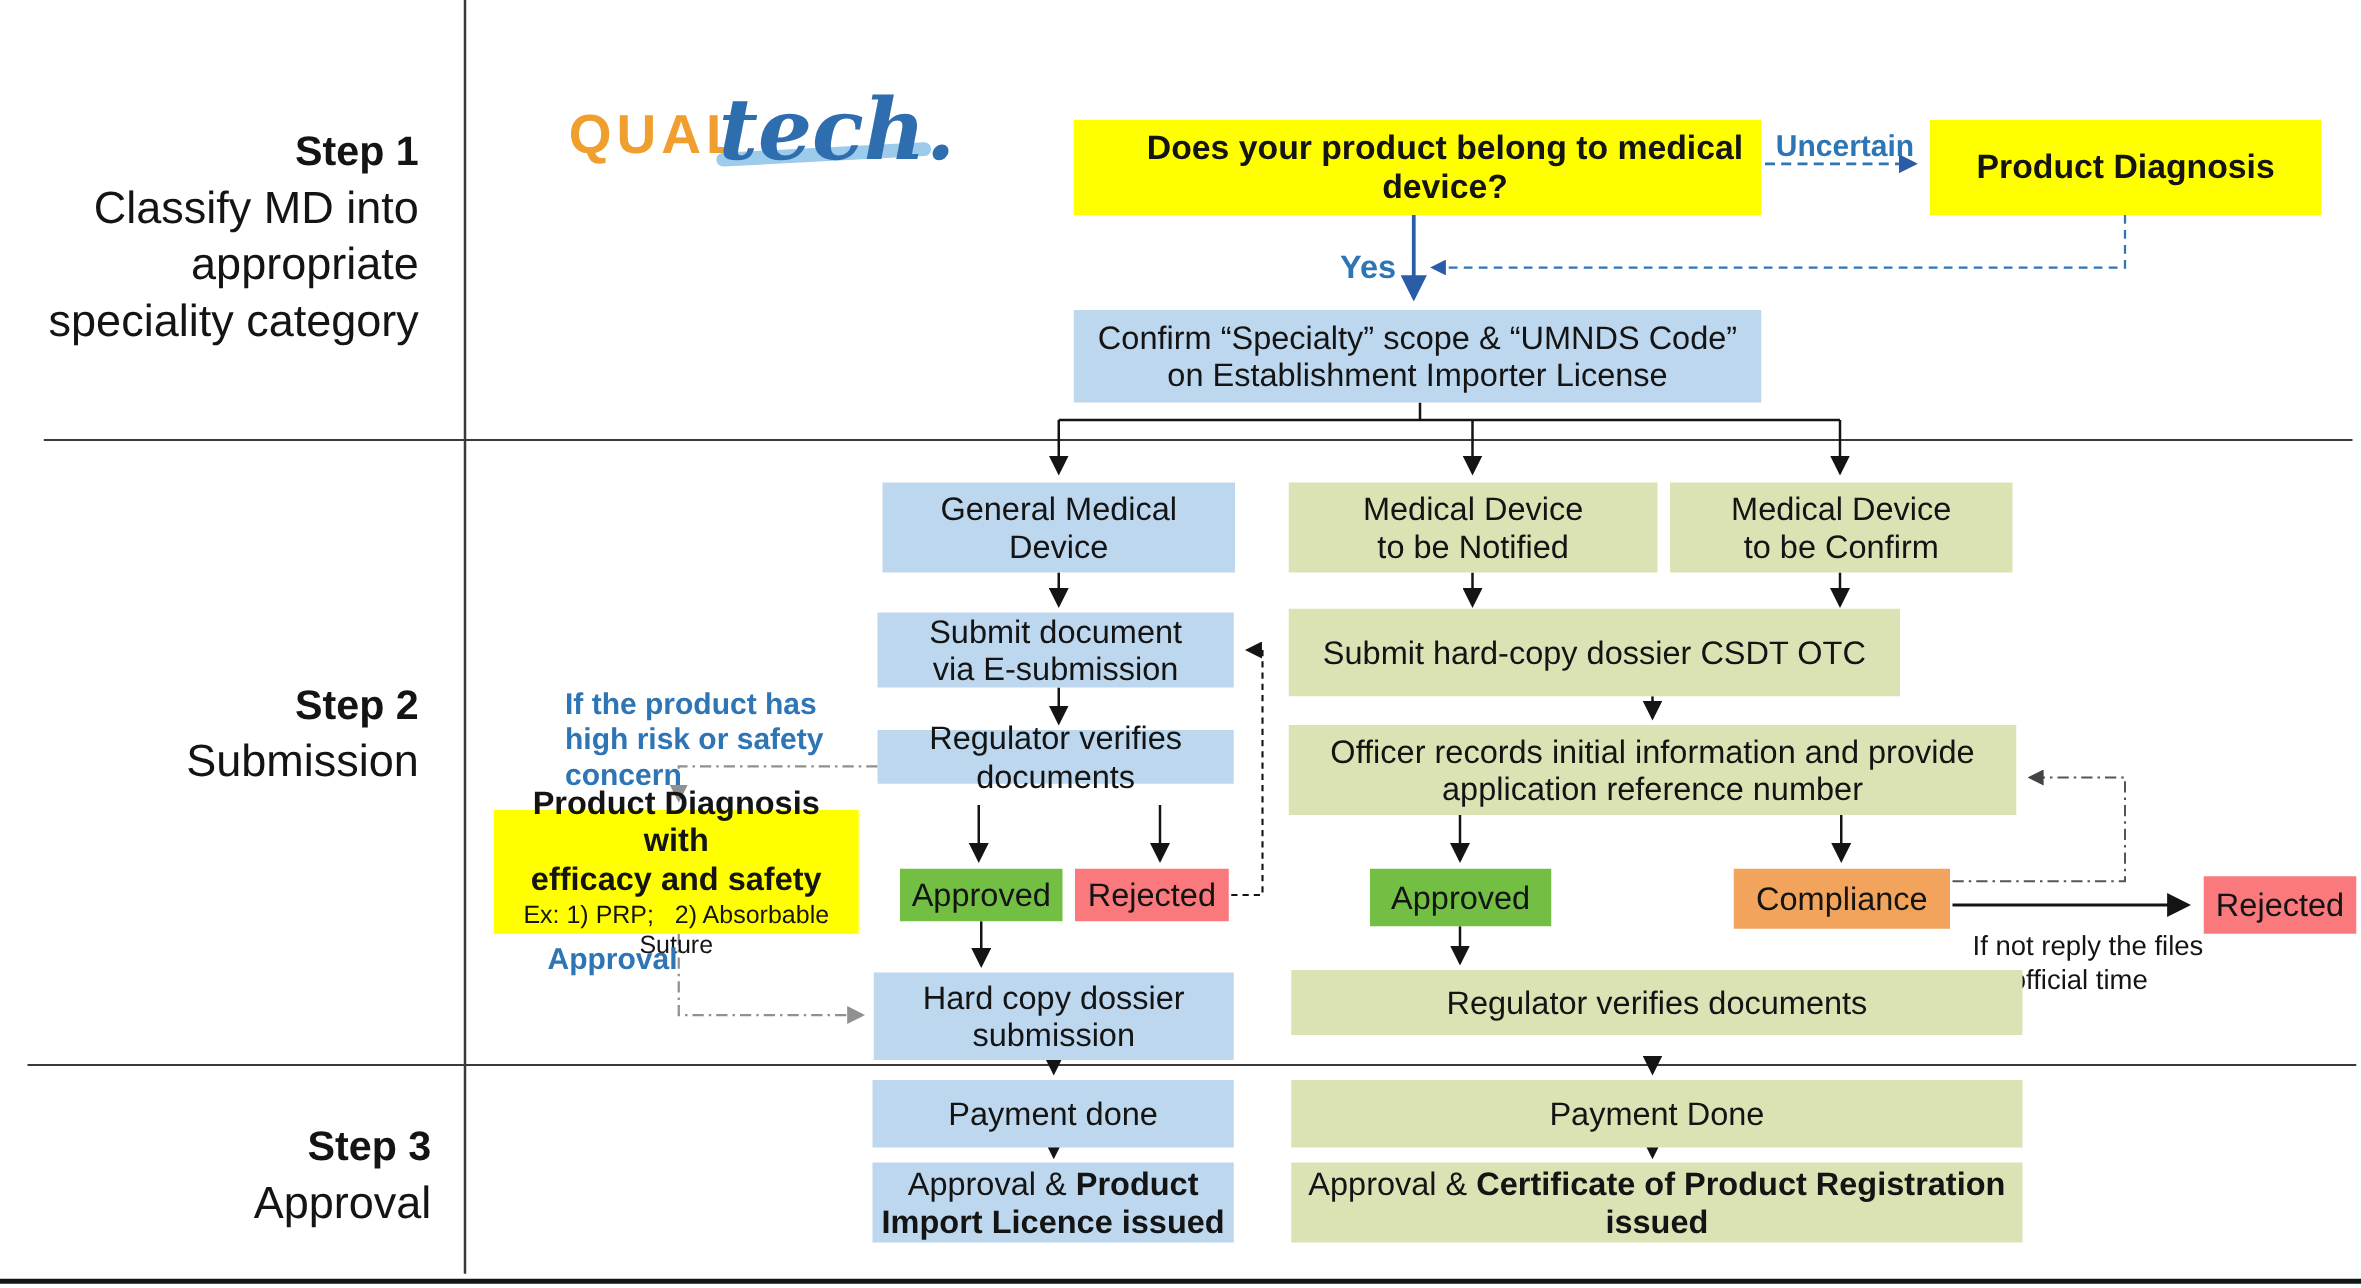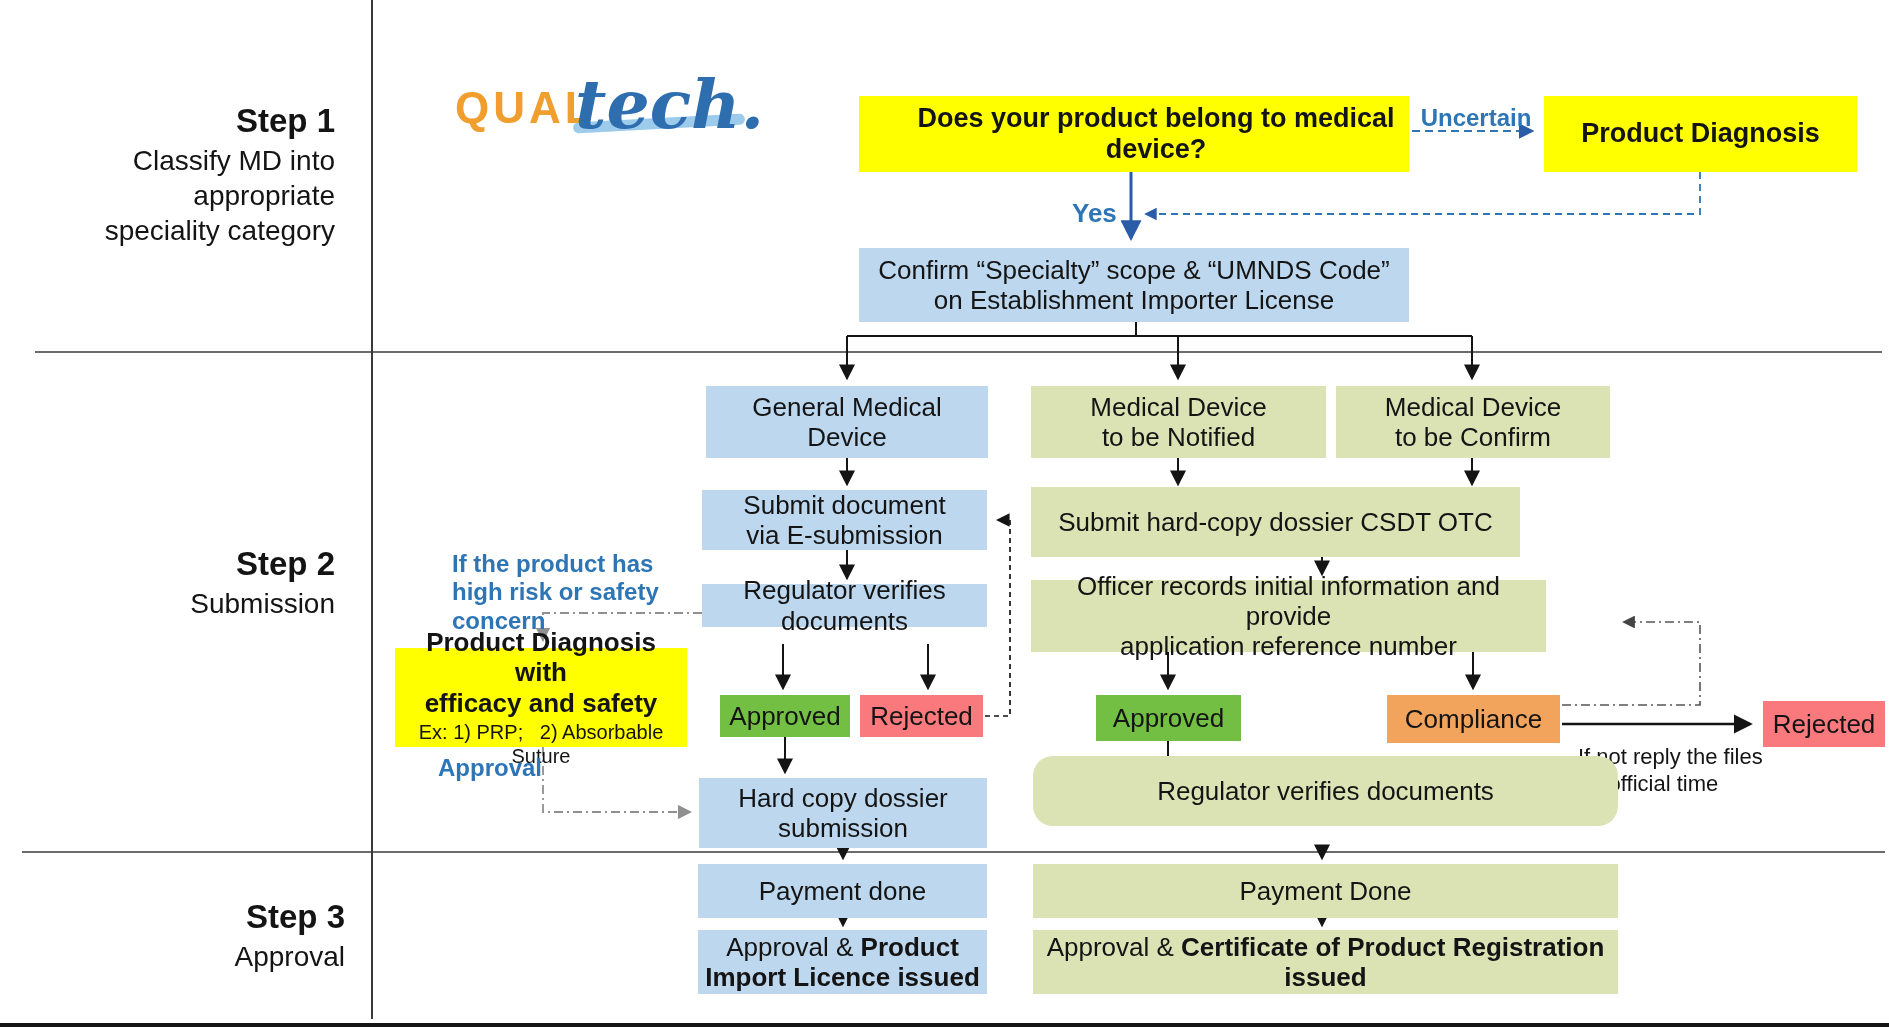--- a/index.html
+++ b/index.html
@@ -17,21 +17,21 @@
   .olive{background:var(--olive-green);}
   .yellowbg{background:var(--yellow);font-weight:bold;}
   .greenbg{background:var(--approved-green);}
   .redbg{background:var(--rejected-red);}
   .orangebg{background:var(--compliance-orange);}
   .bold{font-weight:bold;}
   .note{position:absolute;color:var(--accent-blue);font-weight:600;font-size:24px;line-height:1.18;}
   .smallnote{position:absolute;color:#141414;font-size:22px;line-height:1.22;}
   .steplabel{position:absolute;text-align:right;}
   .steplabel .stitle{font-weight:bold;font-size:33px;line-height:1.3;}
-  .steplabel .sline{font-size:28px;line-height:1.26;}
+  .steplabel .sline{font-size:36px;line-height:1.26;}
   .ws{white-space:pre-wrap;}
   .ex{font-size:20px;font-weight:normal;line-height:1.2;margin-top:2px;}
   
   .logo{position:absolute;left:455px;top:70px;width:310px;height:70px;}
   .logo .qual{
     position:absolute;left:0;top:13px;color:var(--logo-orange);
     font-size:44px;font-weight:700;letter-spacing:4px;
   }
   .logo .swash{
     position:absolute;left:118px;top:48px;width:172px;height:11px;
@@ -174,31 +174,31 @@
     <div>Hard copy dossier</div>
     <div>submission</div>
   </div>
   <div class="box blue" style="left:698px;top:864px;width:289px;height:54px;">Payment done</div>
   <div class="box blue" style="left:698px;top:930px;width:289px;height:64px;">
     <div><span>Approval &amp; </span><span class="bold">Product</span></div>
     <div class="bold">Import Licence issued</div>
   </div>
 
   <div class="box olive" style="left:1031px;top:487px;width:489px;height:70px;">Submit hard-copy dossier CSDT OTC</div>
-  <div class="box olive" style="left:1031px;top:580px;width:515px;height:72px;">
+  <div class="box olive" style="left:1031px;top:580px;width:582px;height:72px;">
     <div>Officer records initial information and provide</div>
     <div>application reference number</div>
   </div>
   <div class="box greenbg" style="left:1096px;top:695px;width:145px;height:46px;">Approved</div>
   <div class="box orangebg" style="left:1387px;top:695px;width:173px;height:48px;">Compliance</div>
   <div class="box redbg" style="left:1763px;top:701px;width:122px;height:46px;">Rejected</div>
   <div class="smallnote" style="left:1578px;top:744px;">
     <div>If not reply the files</div>
     <div>on official time</div>
   </div>
-  <div class="box olive" style="left:1033px;top:756px;width:585px;height:70px;border-radius:20px;">Regulator verifies documents</div>
+  <div class="box olive" style="left:1033px;top:776px;width:585px;height:52px;">Regulator verifies documents</div>
   <div class="box olive" style="left:1033px;top:864px;width:585px;height:54px;">Payment Done</div>
   <div class="box olive" style="left:1033px;top:930px;width:585px;height:64px;">
     <div><span>Approval &amp; </span><span class="bold">Certificate of Product Registration</span></div>
     <div class="bold">issued</div>
   </div>
 
 </div>
 
 </body></html>

